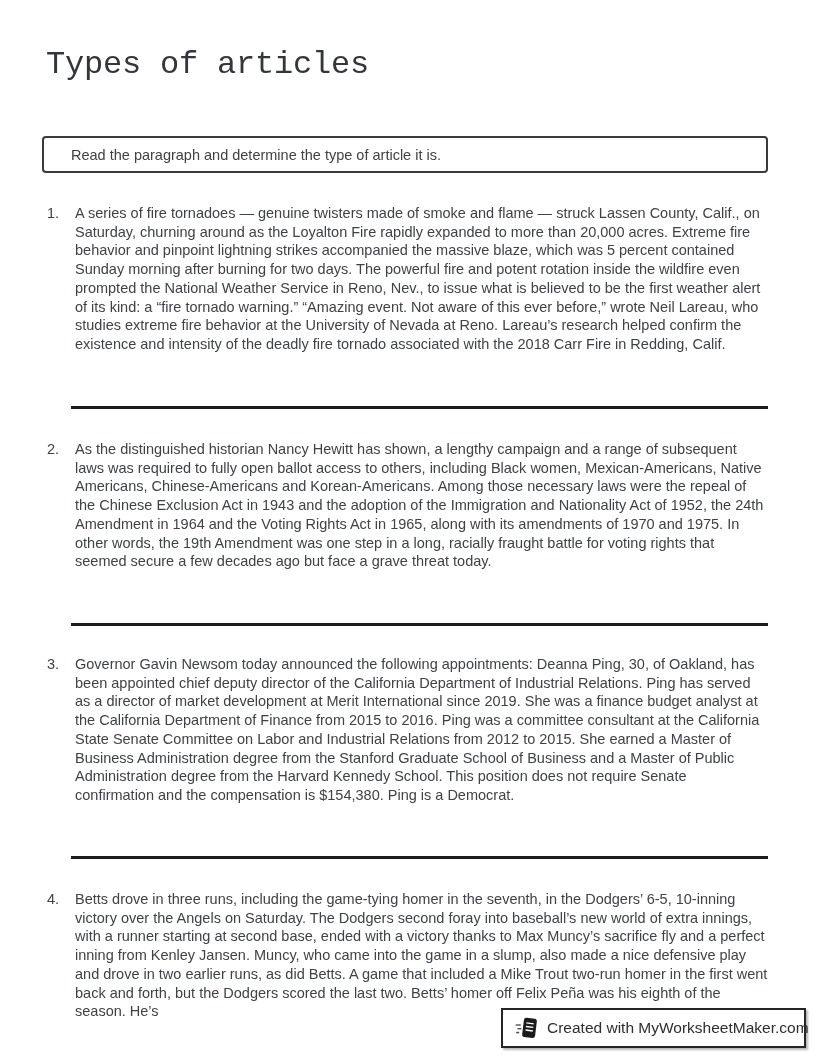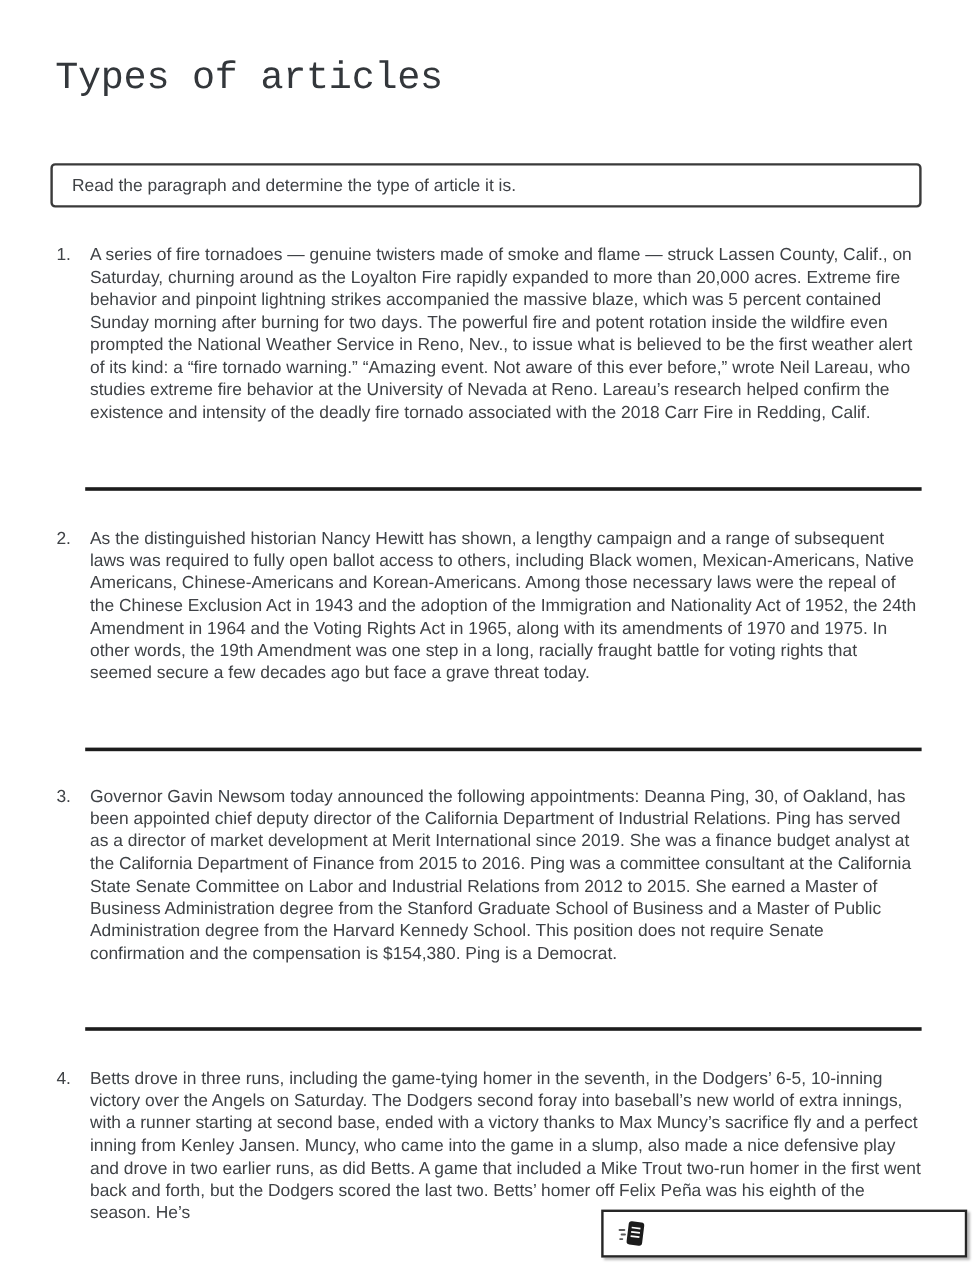--- a/index.html
+++ b/index.html
@@ -18,21 +18,21 @@
     letter-spacing: -0.2px;
     font-family: Liberation Mono, monospace;
   }
 
   .instruction-box {
     position: absolute; left: 42px; top: 136px;
     width: 726px; height: 37px;
     border: 2px solid #3a3a3a; border-radius: 4px;
     background: #ffffff;
     display: flex; align-items: center;
-    padding: 0 16px;
+    padding: 0 27px;
     font-size: 14.5px; color: #3f4246;
   }
 
   .question {
     position: absolute; left: 47px; width: 722px;
     display: flex;
     font-size: 14.5px; line-height: 18.7px; color: #3f4246;
     text-align: left;
   }
   .q-num { flex: 0 0 28px; }
@@ -107,13 +107,14 @@
         <line x1="10.8" y1="11.0" x2="18.2" y2="11.0" stroke="#ffffff" stroke-width="1.4"></line>
         <line x1="10.8" y1="14.6" x2="18.2" y2="14.6" stroke="#ffffff" stroke-width="1.4"></line>
       </g>
       <g fill="#5a5a5a">
         <rect x="0.5" y="8.2" width="5.6" height="1.6" rx="0.8"></rect>
         <rect x="2.2" y="12.0" width="4.4" height="1.6" rx="0.8"></rect>
         <rect x="1.0" y="15.8" width="3.4" height="1.6" rx="0.8"></rect>
       </g>
     </svg>
   </span>
+  <span class="badge-label">Created with MyWorksheetMaker.com</span>
 </div>
 
 </body></html>

